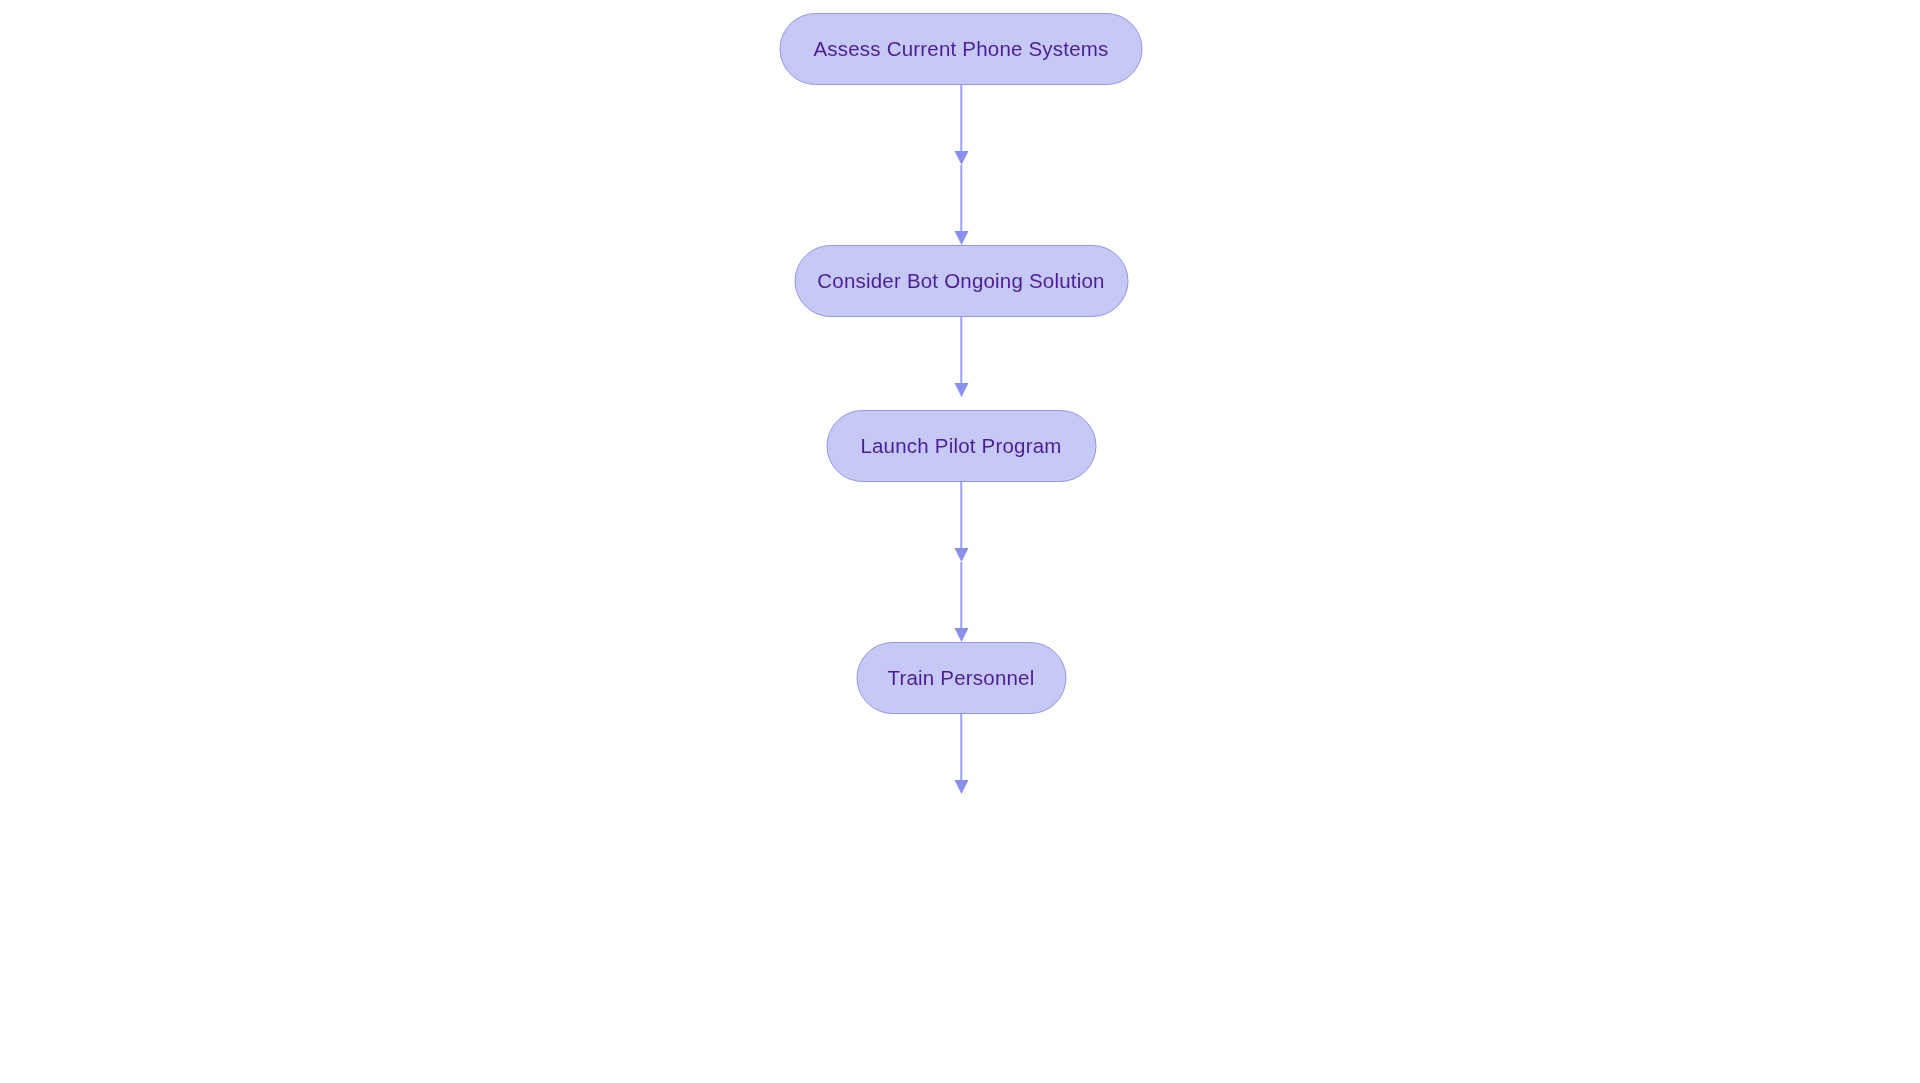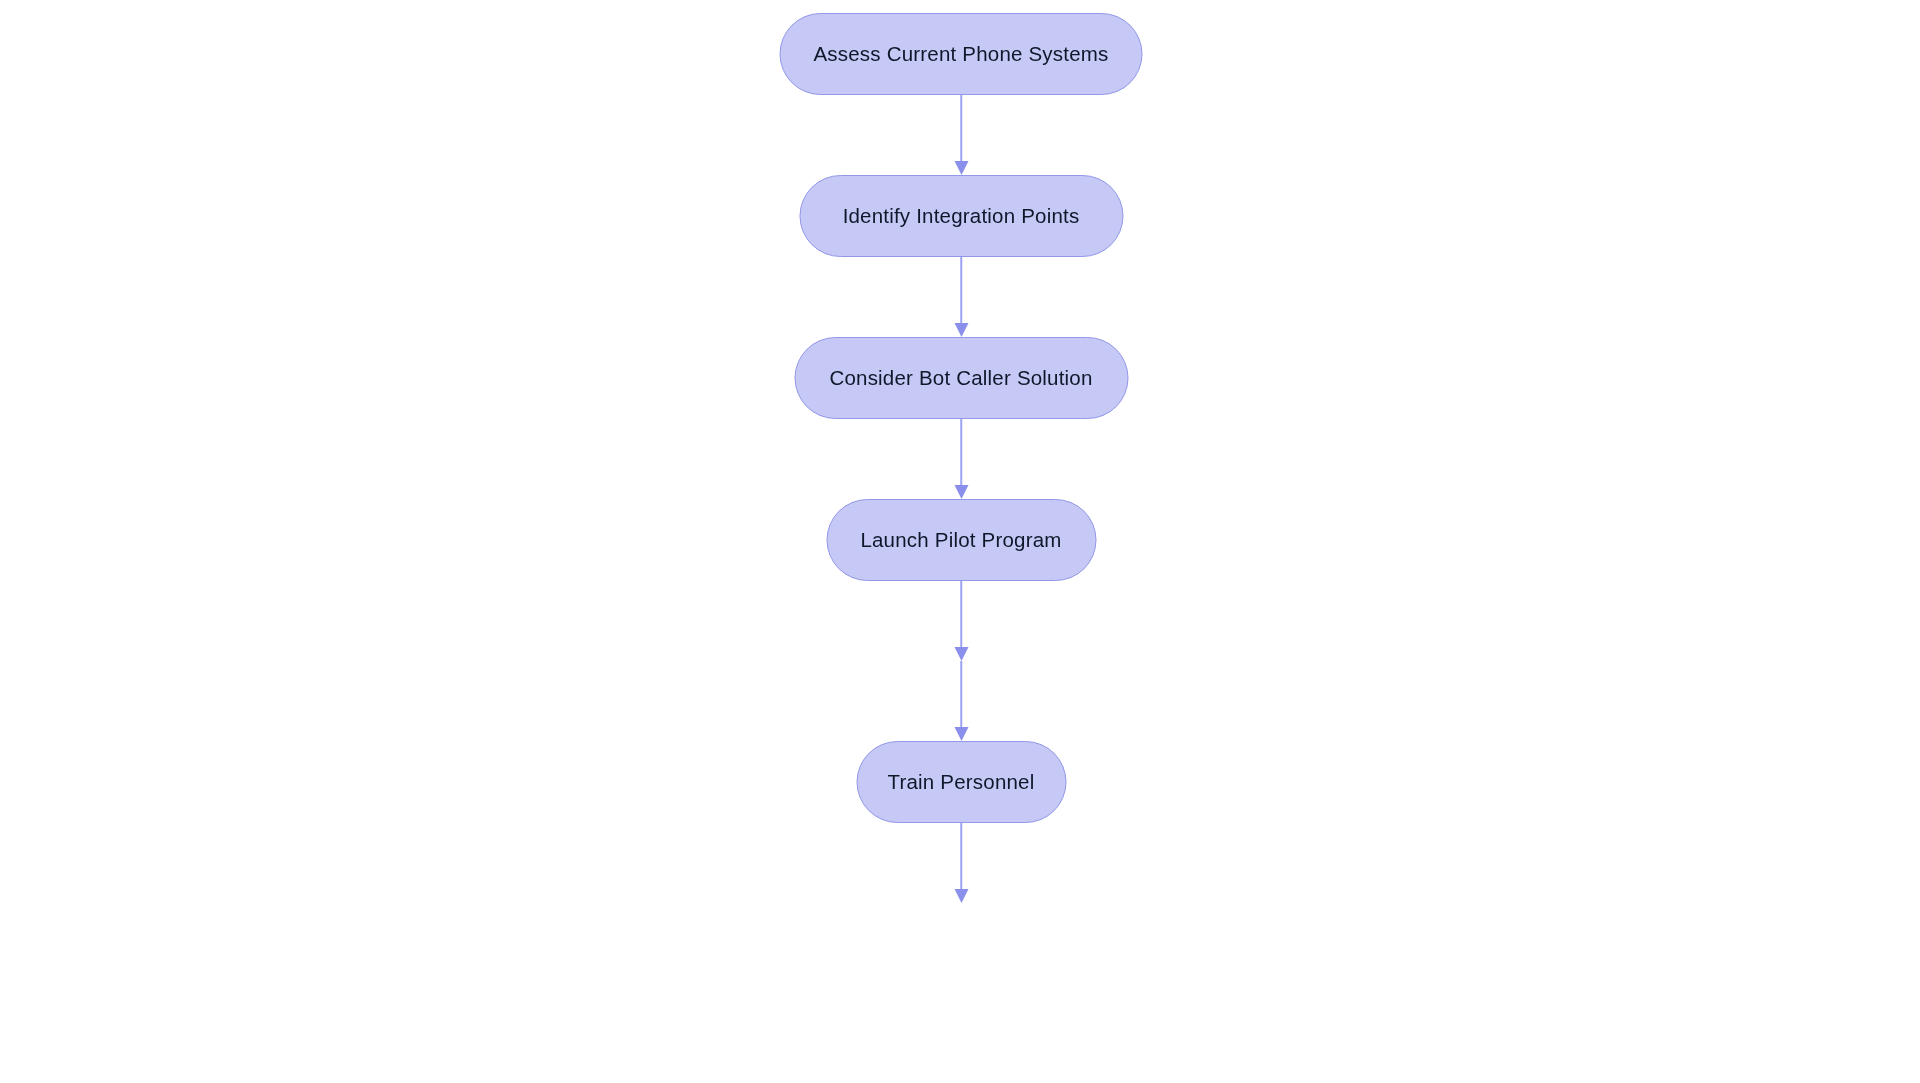--- a/index.html
+++ b/index.html
@@ -15,37 +15,37 @@
     position: absolute;
     left: 961px;
     top: 13px;
     transform: translateX(-50%);
     display: flex;
     flex-direction: column;
     align-items: center;
   }
   .node {
     box-sizing: border-box;
-    height: 82px;
+    height: 72px;
     border-radius: 41px;
     background: #c6c9f5;
     border: 1.5px solid #9297e8;
     display: flex;
     align-items: center;
     justify-content: center;
-    color: #0f172a;
+    color: #4c1d95;
     font-size: 20.5px;
     letter-spacing: 0.2px;
     white-space: nowrap;
     text-align: right;
   }
   .n1 { width: 363px; }
   .n2 { width: 324px; }
   .n3 { width: 334px; }
-  .n4 { width: 270px; }
+  .n4 { width: 270px; margin-top: 13px; }
   .n5 { width: 230px; }
   .n6 { width: 210px; }
   .n7 { width: 302px; }
   .arrow {
     position: relative;
     width: 16px;
     height: 80px;
     flex: 0 0 auto;
   }
   .arrow .shaft {
@@ -76,31 +76,28 @@
 
   <div class="node n1">
     <span>Assess Current Phone Systems</span>
   </div>
 
   <div class="arrow">
     <div class="shaft"></div>
     <div class="head"></div>
   </div>
 
-  <div class="node n2">
-    <span>Identify Integration Points</span>
-  </div>
 
   <div class="arrow">
     <div class="shaft"></div>
     <div class="head"></div>
   </div>
 
   <div class="node n3">
-    <span>Consider Bot Caller Solution</span>
+    <span>Consider Bot Ongoing Solution</span>
   </div>
 
   <div class="arrow">
     <div class="shaft"></div>
     <div class="head"></div>
   </div>
 
   <div class="node n4">
     <span>Launch Pilot Program</span>
   </div>

